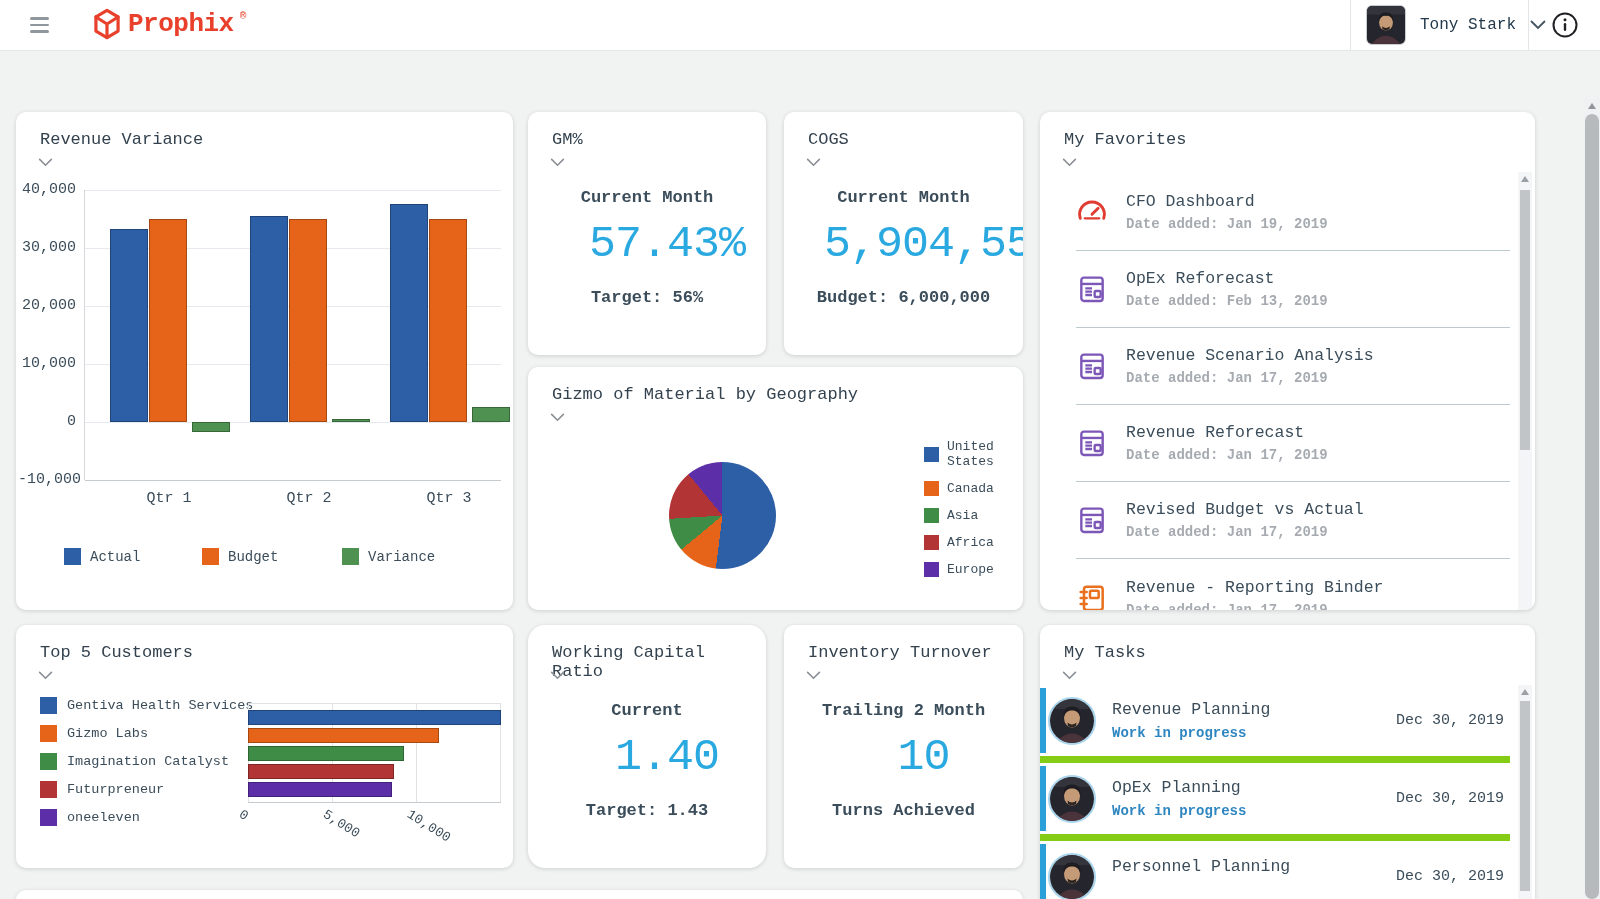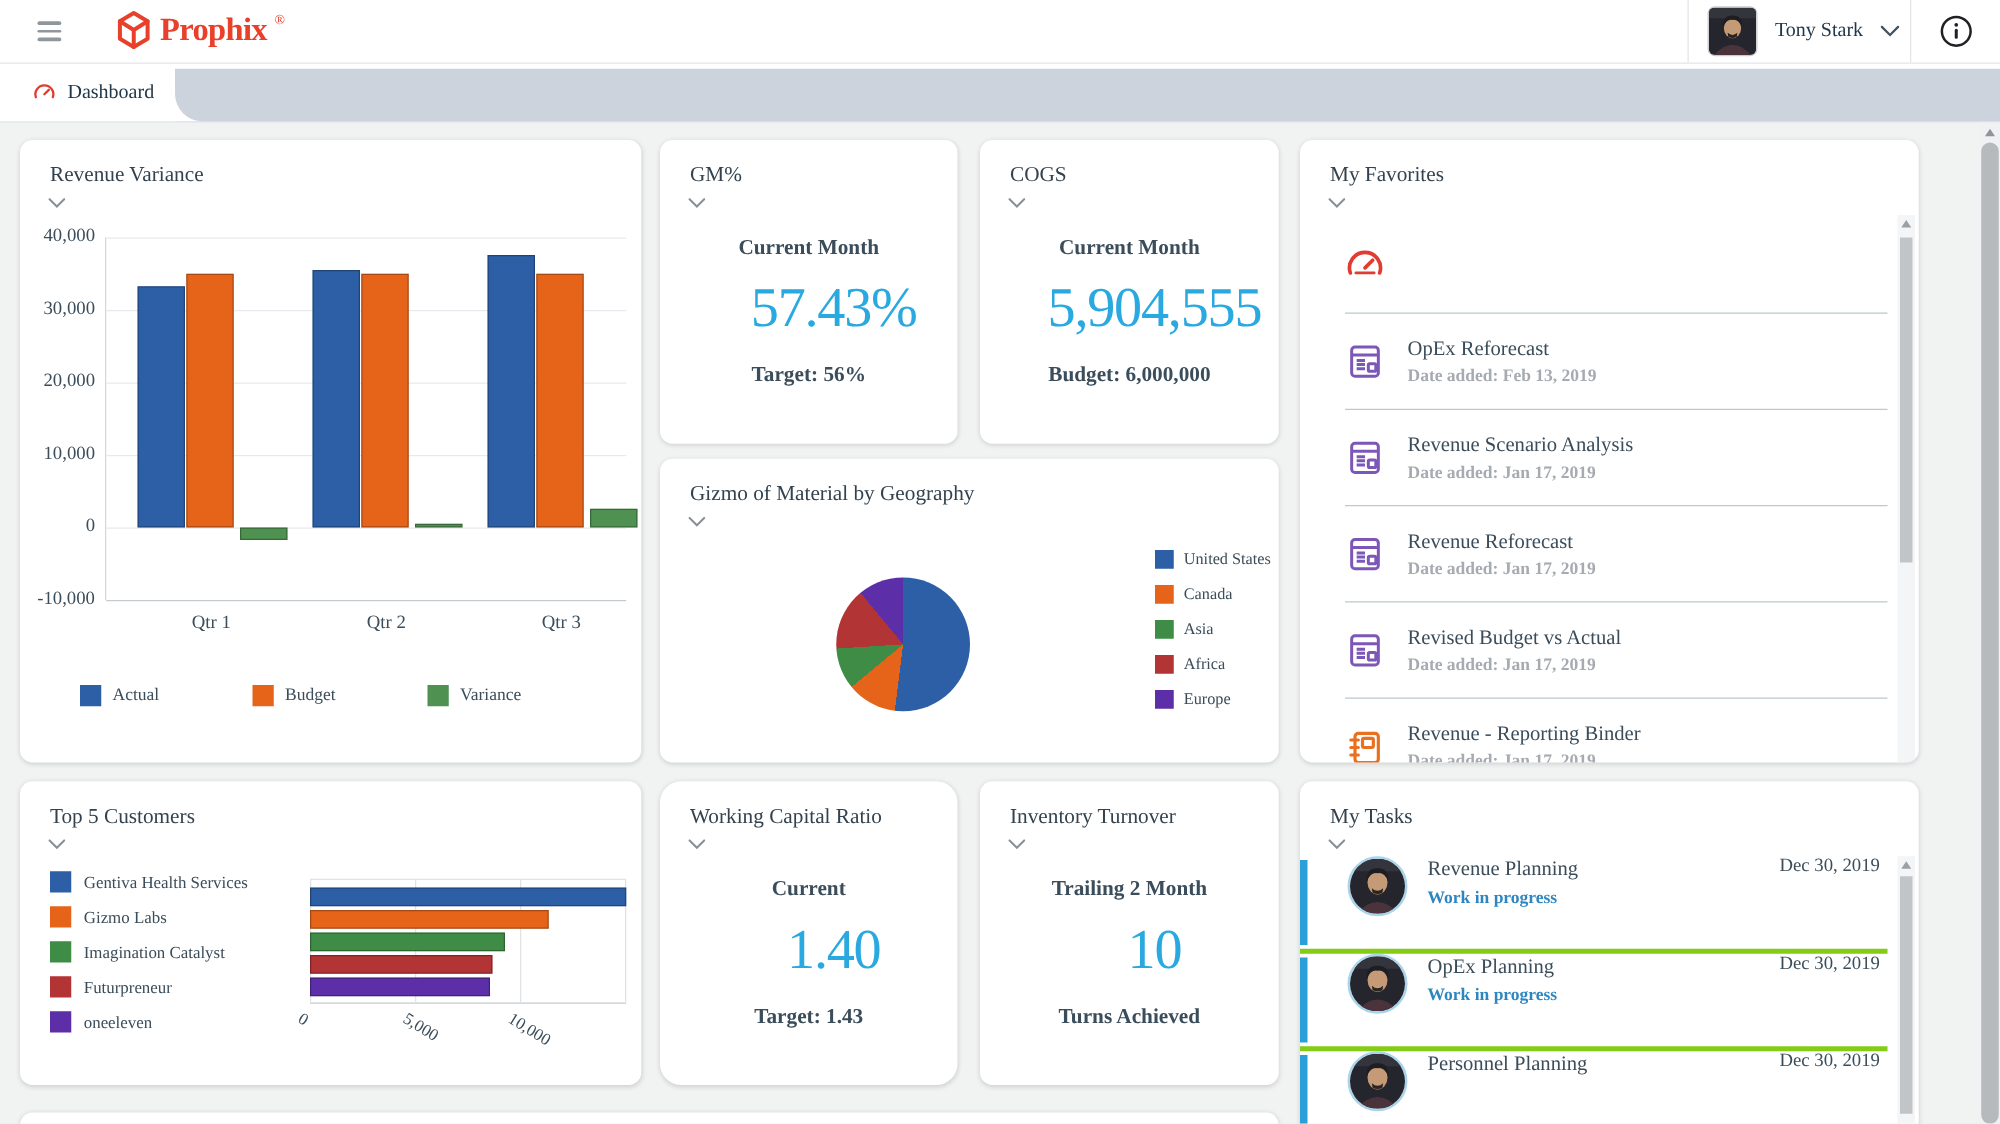--- a/index.html
+++ b/index.html
@@ -1,17 +1,17 @@
 <!DOCTYPE html>
 <html><head>
 <meta charset="utf-8">
 <style>
   html,body{margin:0;padding:0;background:#e9eaeb;}
   .screen{position:relative;width:1600px;height:899px;overflow:hidden;background:#f1f2f2;
-    font-family:Liberation Serif, serif;color:#3b4d5a;}
+    font-family:Liberation Mono, monospace;color:#3b4d5a;}
 
   
   .topbar{position:absolute;left:0;top:0;width:1600px;height:50px;background:#fff;border-bottom:1px solid #e3e5e7;z-index:5;}
   .hamburger{position:absolute;left:30px;top:17px;width:19px;height:16px;cursor:pointer;}
   .hamburger span{display:block;height:2.5px;background:#8f969c;border-radius:2px;margin-bottom:4px;}
   .brand{position:absolute;left:92px;top:8px;display:flex;align-items:center;gap:6px;}
   .brand-name{font-size:26px;font-weight:bold;color:#e8402b;letter-spacing:-.5px;}
   .brand-reg{font-size:11px;color:#e8402b;vertical-align:top;position:relative;top:-8px;}
   .user-area{position:absolute;left:1350px;top:0;height:50px;display:flex;align-items:center;gap:14px;
     border-left:1px solid #e3e5e7;padding-left:15px;cursor:pointer;}
@@ -79,22 +79,22 @@
   .fav-list{position:absolute;left:0;top:62px;width:470px;}
   .fav-row{display:flex;align-items:center;gap:18px;height:77px;box-sizing:border-box;
     border-bottom:1px solid #bcc9ce;margin:0 0 0 36px;padding-right:10px;cursor:pointer;}
   .fav-row:last-child{border-bottom:none;}
   .fav-icon{width:32px;height:32px;flex:0 0 32px;}
   .fav-title{font-size:16.5px;color:#3b4d5a;}
   .fav-date{font-size:14px;font-weight:bold;color:#a6abb1;margin-top:5px;}
 
   
   .task-list{position:absolute;left:0;top:60px;width:470px;}
-  .task-row{position:relative;display:flex;height:78px;box-sizing:border-box;
-    border-bottom:4px solid #84cc16;padding-left:38px;cursor:pointer;}
+  .task-row{position:relative;display:flex;align-items:center;height:78px;box-sizing:border-box;
+    border-bottom:7px solid #84cc16;padding-left:8px;cursor:pointer;}
   .task-row::before{content:"";position:absolute;left:0;top:3px;bottom:3px;width:6px;background:#2a9fd8;}
   .task-avatar{width:44px;height:44px;border-radius:50%;overflow:hidden;border:2px solid #a8d4ec;flex:0 0 44px;}
   .task-text{margin-left:16px;flex:1;}
   .task-title{font-size:16.5px;color:#3b4d5a;}
   .task-status{font-size:14px;font-weight:bold;color:#2e86c1;margin-top:6px;min-height:14px;}
   .task-date{font-size:15px;color:#3b4d5a;margin-right:6px;white-space:nowrap;}
 
   
   .mini-scroll{position:absolute;right:3px;width:14px;background:#f4f5f6;}
   .mini-scroll .arrow{position:absolute;left:3px;top:4px;width:0;height:0;border-left:4px solid transparent;border-right:4px solid transparent;border-bottom:6px solid #9aa0a5;}
@@ -150,32 +150,20 @@
       <span>
         <svg width="28" height="28" viewBox="0 0 28 28" fill="none">
           <circle cx="14" cy="14" r="11.5" stroke="#202124" stroke-width="2"></circle>
           <circle cx="14" cy="8.8" r="1.5" fill="#202124"></circle>
           <rect x="12.8" y="12" width="2.4" height="8" rx="1.2" fill="#202124"></rect>
         </svg>
       </span>
     </div>
   </header>
 
-  <div class="tabstrip">
-    <div class="tabstrip-rest"></div>
-    <div class="tab-active">
-      <span>
-        <svg width="19" height="17" viewBox="0 0 24 22" fill="none" stroke="#e03c31" stroke-width="2.4" stroke-linecap="round">
-          <path d="M3.2 16.5 A9.3 9.3 0 1 1 20.8 16.5"></path>
-          <path d="M12 13.5 L16.6 8.9"></path>
-        </svg>
-      </span>
-      <span class="tab-label">Dashboard</span>
-    </div>
-  </div>
 
   <section class="card" id="card-revvar">
     <div class="card-title">Revenue Variance</div>
     <div class="card-chevron">
       <svg width="15" height="9" viewBox="0 0 16 10" fill="none" stroke="#8a9096" stroke-width="1.8" stroke-linecap="round">
           <path d="M1.5 1.5 L8 8 L14.5 1.5"></path>
         </svg>
     </div>
     <div id="rv-ylabels">
         <div class="rv-ylab" style="top: 69px;">40,000</div>
@@ -260,20 +248,24 @@
     </div>
     <div class="fav-list" id="fav-list">
         <div class="fav-row">
           <span class="fav-icon">
             <svg width="32" height="30" viewBox="0 0 24 22" fill="none" stroke="#e03c31" stroke-width="2.2" stroke-linecap="round">
               <path d="M3.2 16.5 A9.3 9.3 0 1 1 20.8 16.5"></path>
               <path d="M12 13.5 L16.6 8.9"></path>
               <path d="M6.5 16.5 h11" stroke-width="1.6"></path>
             </svg>
           </span>
+          <div>
+            <div class="fav-title">CFO Dashboard</div>
+            <div class="fav-date">Date added: Jan 19, 2019</div>
+          </div>
         </div>
         <div class="fav-row">
           <span class="fav-icon">
             <svg width="32" height="32" viewBox="0 0 24 24" fill="none" stroke="#7d57b8" stroke-width="1.8" stroke-linejoin="round">
               <rect x="4" y="3.5" width="16" height="17.5" rx="2"></rect>
               <path d="M4 8.2 H20"></path>
               <path d="M7 11.5 H12 M7 14 H12 M7 16.5 H12"></path>
               <rect x="14" y="13.5" width="4.5" height="4.5" rx=".8"></rect>
             </svg>
           </span>

